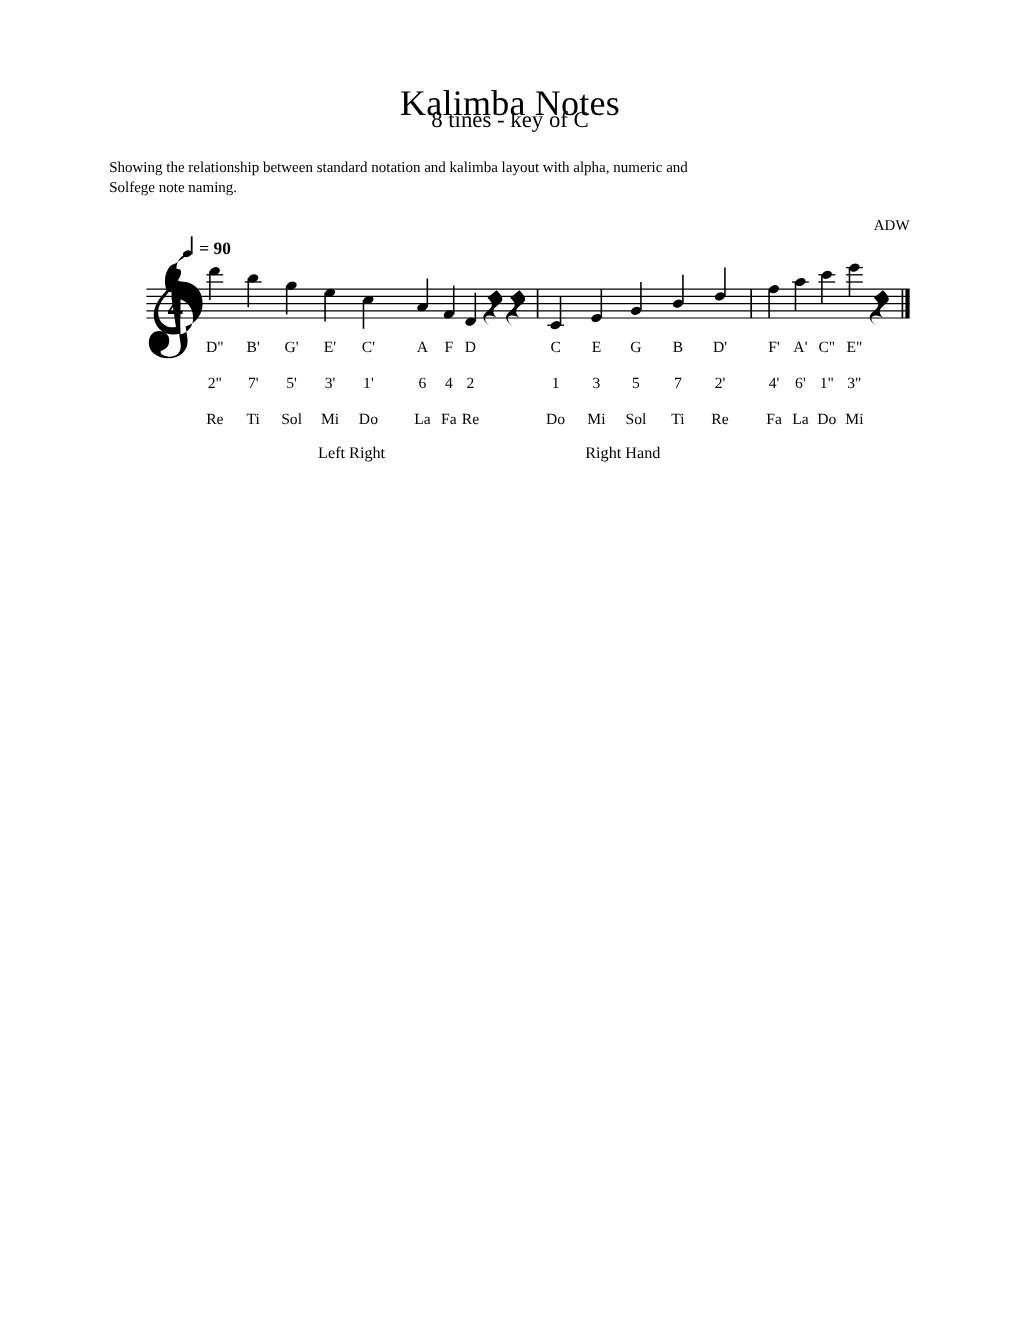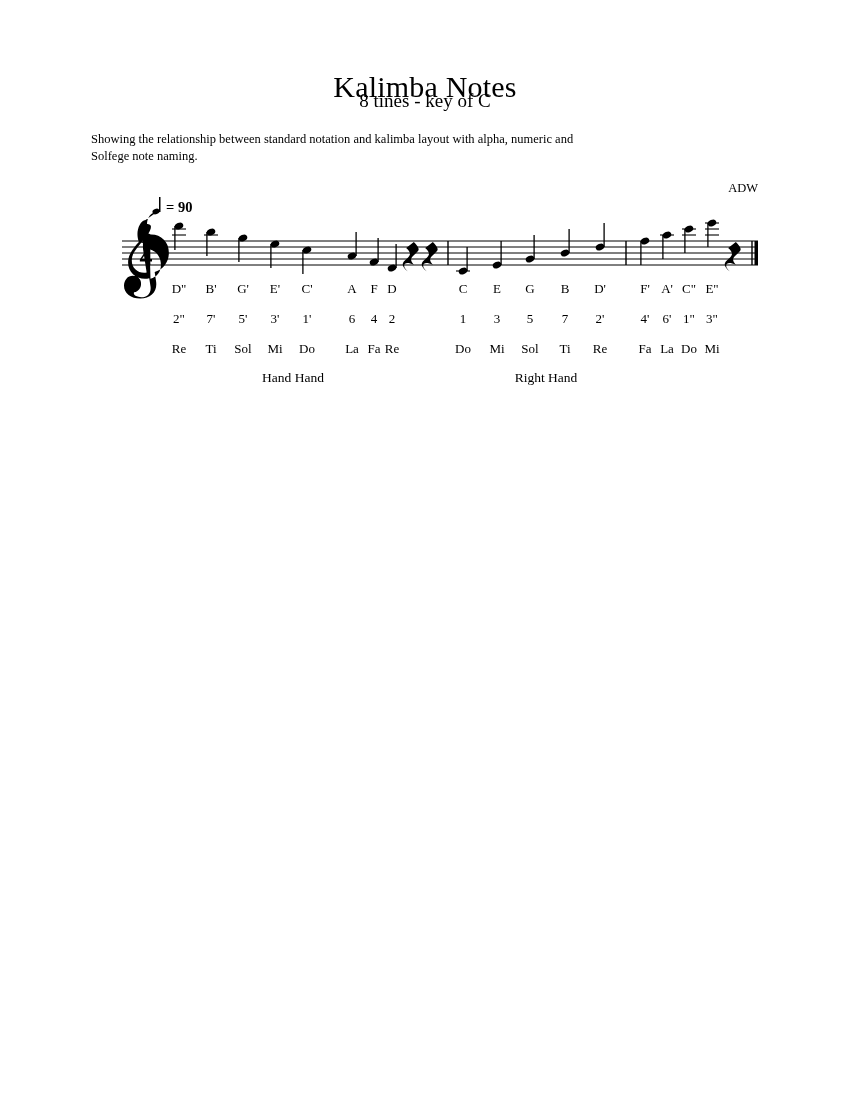--- a/index.html
+++ b/index.html
@@ -306,17 +306,17 @@
       <div class="lbl" style="left: 530px;">Sol</div>
       <div class="lbl" style="left: 565px;">Ti</div>
       <div class="lbl" style="left: 600px;">Re</div>
       <div class="lbl" style="left: 645px;">Fa</div>
       <div class="lbl" style="left: 667px;">La</div>
       <div class="lbl" style="left: 689px;">Do</div>
       <div class="lbl" style="left: 712px;">Mi</div>
     </div>
 
   <div id="hands">
-      <div class="hand" style="left: 293px;">Hand Hand</div>
-      <div class="hand" style="left: 546px; text-align: center;">Right Hand</div>
+      <div class="hand" style="left: 293px;">Left Right</div>
+      <div class="hand" style="left: 519px; text-align: center;">Right Hand</div>
     </div>
 
 </div>
 
 </body></html>

